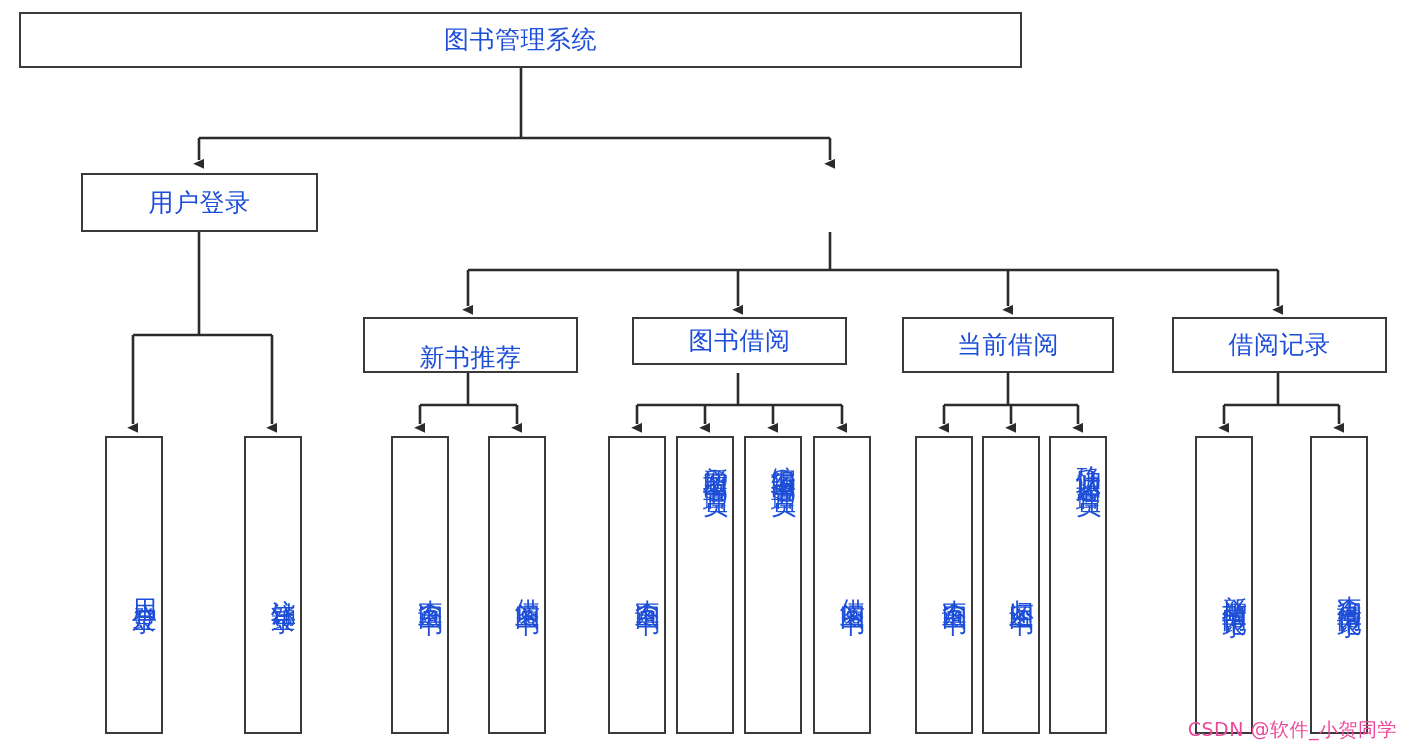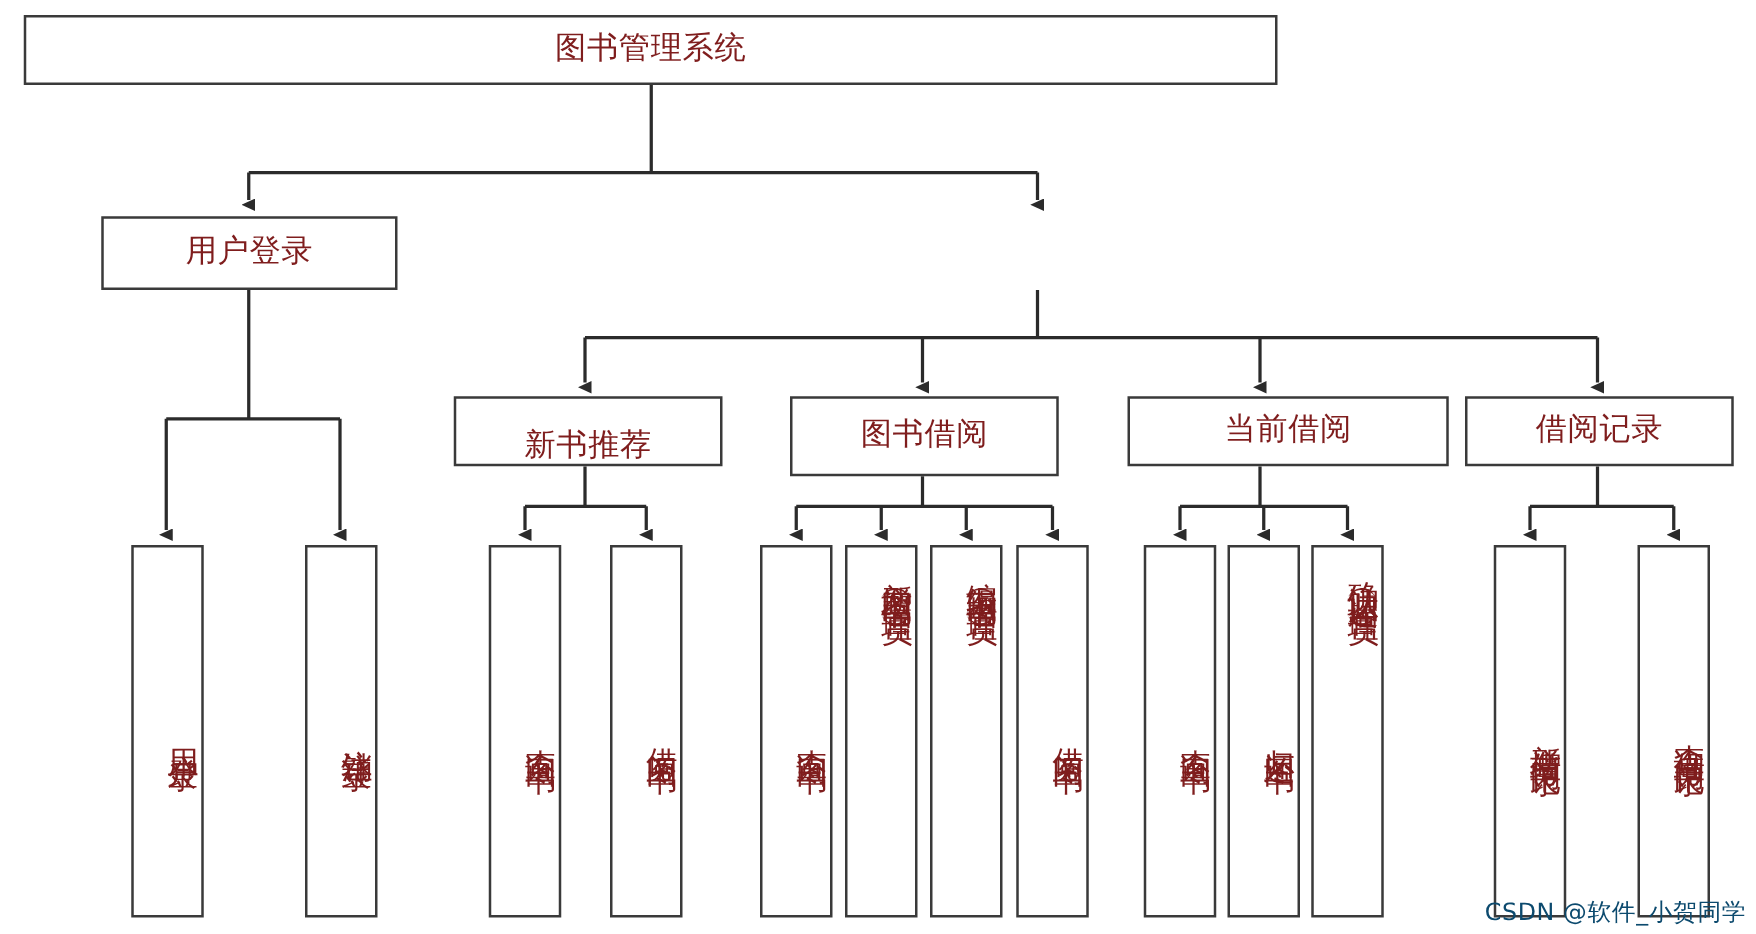--- a/index.html
+++ b/index.html
@@ -27,22 +27,21 @@
     pointer-events: none;
   }
   .node {
     position: absolute;
     box-sizing: border-box;
     background: #ffffff;
     border: 2.5px solid #3a3a3a;
     display: flex;
     align-items: center;
     justify-content: center;
-    color: #7f1d1d;
-    font-family: Liberation Mono, monospace;
+    color: #1d4ed8;
   }
   .node.h {
     font-size: 25px;
     line-height: 1.1;
     letter-spacing: 0.5px;
   }
   .node.v {
     font-size: 25px;
     writing-mode: vertical-rl;
     text-orientation: upright;
@@ -57,21 +56,21 @@
   }
   .node .lbl {
     display: block;
     white-space: nowrap;
   }
   #watermark {
     position: absolute;
     right: 8px;
     bottom: 4px;
     font-size: 19px;
-    color: #0c4a6e;
+    color: #ec4899;
     white-space: nowrap;
     letter-spacing: 0.5px;
   }
 </style>
 </head>
 <body>
 
 <div id="canvas">
 
   <svg id="edges" viewBox="0 0 1405 747" xmlns="http://www.w3.org/2000/svg">
@@ -128,24 +127,24 @@
     <span class="lbl">图书管理系统</span>
   </div>
 
   <div class="node h" style="left:81px; top:173px; width:237px; height:59px;">
     <span class="lbl">用户登录</span>
   </div>
 
   <div class="node h" style="left:363px; top:317px; width:215px; height:56px;align-items:flex-end;">
     <span class="lbl">新书推荐</span>
   </div>
-  <div class="node h" style="left:632px; top:317px; width:215px; height:64px;text-align:center;">
+  <div class="node h" style="left:632px; top:317px; width:215px; height:48px;text-align:center;">
     <span class="lbl">图书借阅</span>
   </div>
-  <div class="node h" style="left:902px; top:317px; width:257px; height:56px;">
+  <div class="node h" style="left:902px; top:317px; width:212px; height:56px;">
     <span class="lbl">当前借阅</span>
   </div>
   <div class="node h" style="left:1172px; top:317px; width:215px; height:56px;">
     <span class="lbl">借阅记录</span>
   </div>
 
   <div class="node v" style="left:105px; top:436px; width:58px; height:298px;">
     <span class="lbl">用户登录</span>
   </div>
   <div class="node v" style="left:244px; top:436px; width:58px; height:298px;">

